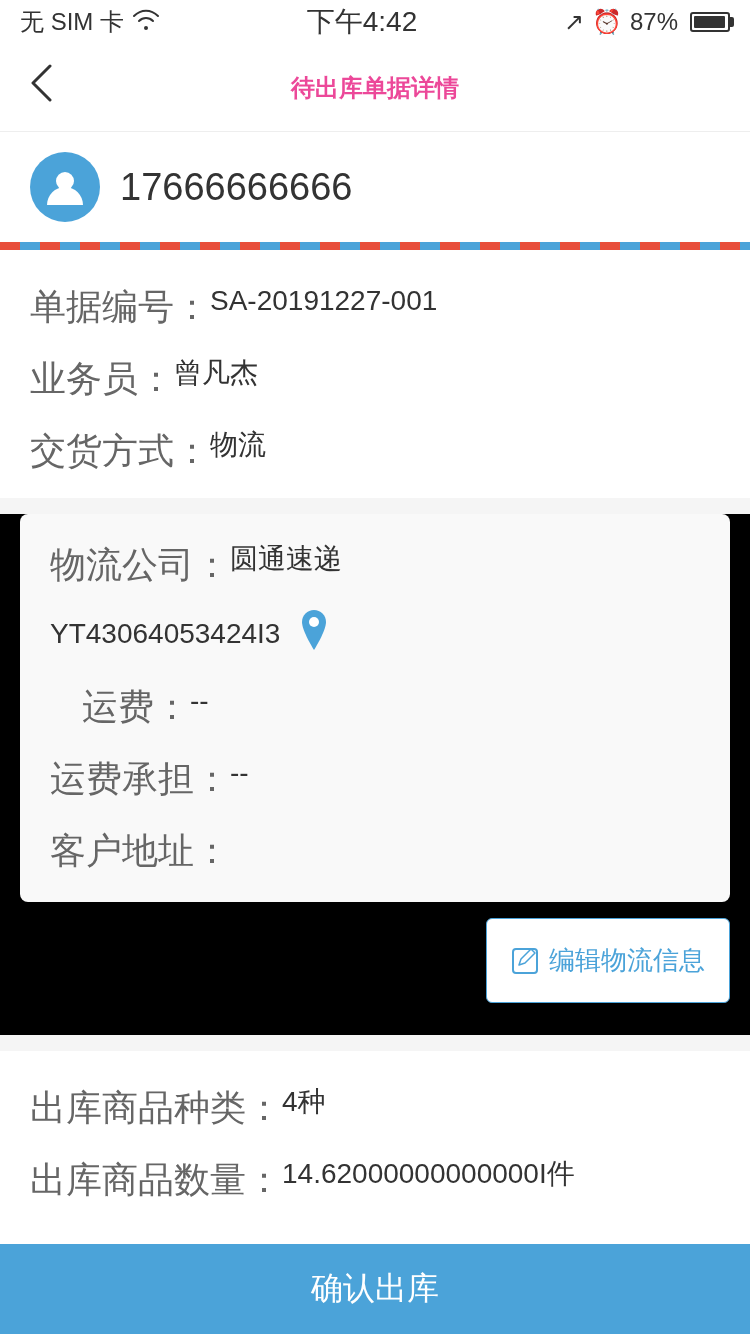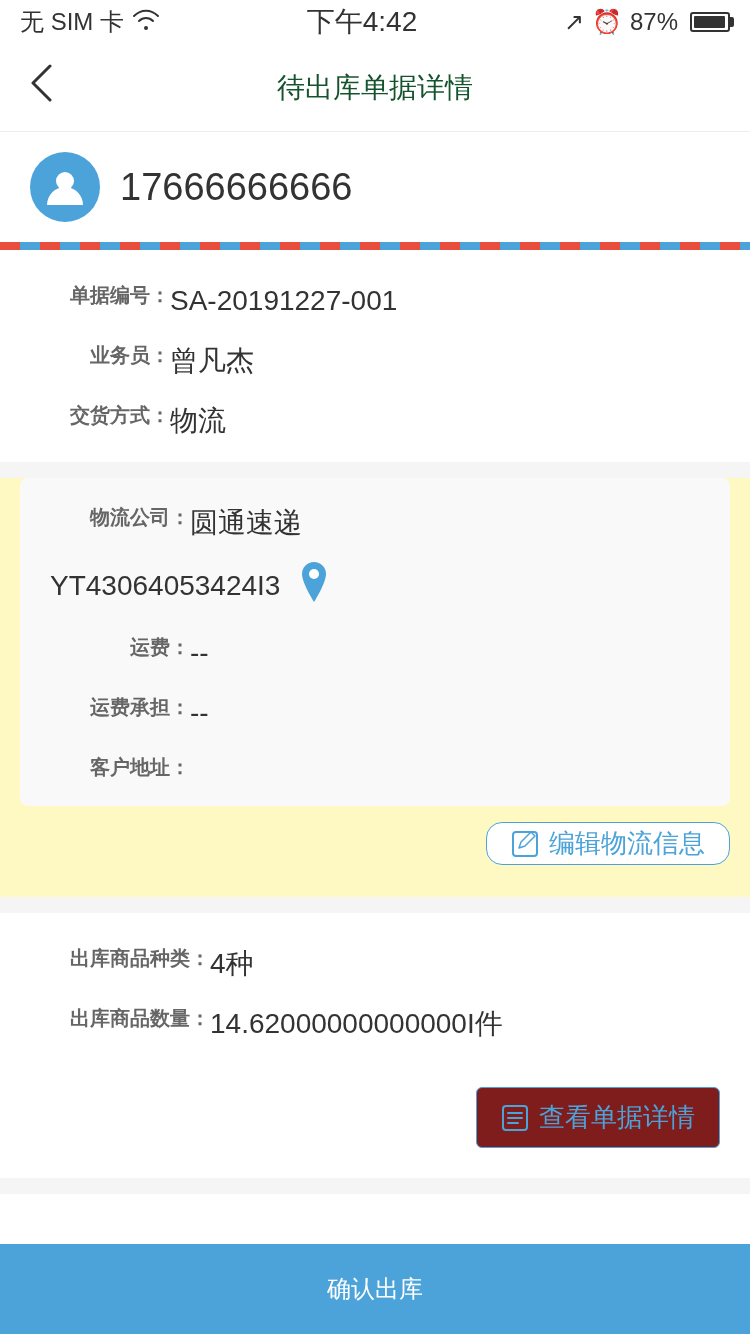--- a/index.html
+++ b/index.html
@@ -65,23 +65,23 @@
       border-bottom: 1px solid #eee;
     }
     .nav-back {
       position: absolute;
       left: 30px;
       font-size: 36px;
       color: #333;
       cursor: pointer;
     }
     .nav-title {
-      font-size: 28px;
-      font-weight: 400;
-      color: #14532d;
+      font-size: 24px;
+      font-weight: 700;
+      color: #ec4899;
     }
 
     
     .user-header {
       background: #fff;
       padding: 20px 30px;
       display: flex;
       align-items: center;
       gap: 20px;
       border-bottom: none;
@@ -121,43 +121,42 @@
     }
     .info-row {
       display: flex;
       align-items: flex-start;
       margin-bottom: 18px;
       line-height: 1.5;
     }
     .info-row:last-child { margin-bottom: 0; }
     .info-label {
       color: #666;
-      font-size: 20px;
+      font-size: 36px;
       white-space: nowrap;
       min-width: 140px;
       text-align: right;
-      font-weight: bold;
     }
     .info-value {
       color: #333;
       font-size: 28px;
       flex: 1;
     }
 
     
     .logistics-card {
       background: #f9f9f9;
       border-radius: 8px;
       margin: 0 0 16px 0;
       padding: 24px 30px;
     }
     .edit-btn {
       border: 1.5px solid #4ba3d9;
-      border-radius: 16px;
-      padding: 3px 24px;
+      border-radius: 6px;
+      padding: 24px 24px;
       color: #4ba3d9;
       font-size: 26px;
       display: flex;
       align-items: center;
       gap: 10px;
       background: #fff;
       cursor: pointer;
     }
 
     
@@ -188,21 +187,21 @@
       width: 750px;
       background: #4ba3d9;
       height: 90px;
       display: flex;
       align-items: center;
       justify-content: center;
       cursor: pointer;
     }
     .confirm-btn-text {
       color: #fff;
-      font-size: 24px;
+      font-size: 32px;
       font-weight: 500;
     }
 
     
     .white-gap {
       background: #fff;
       height: 200px;
     }
   </style>
 </head>
@@ -259,21 +258,21 @@
   <div class="info-row">
     <span class="info-label">业务员：</span>
     <span class="info-value">曾凡杰</span>
   </div>
   <div class="info-row">
     <span class="info-label">交货方式：</span>
     <span class="info-value">物流</span>
   </div>
 </div>
 
-<div style="background:#fef9c3; padding: 0 20px 16px 20px;">
+<div style="background:#000000; padding: 0 20px 16px 20px;">
   <div class="logistics-card">
     <div class="info-row">
       <span class="info-label">物流公司：</span>
       <span class="info-value">圆通速递</span>
     </div>
     <div class="info-row">
       <span class="info-value">
         <span>YT43064053424I3</span>
         <span style="display:inline-block; margin-left:10px; vertical-align:middle;">
           <svg width="32" height="40" viewBox="0 0 32 40" fill="none">

